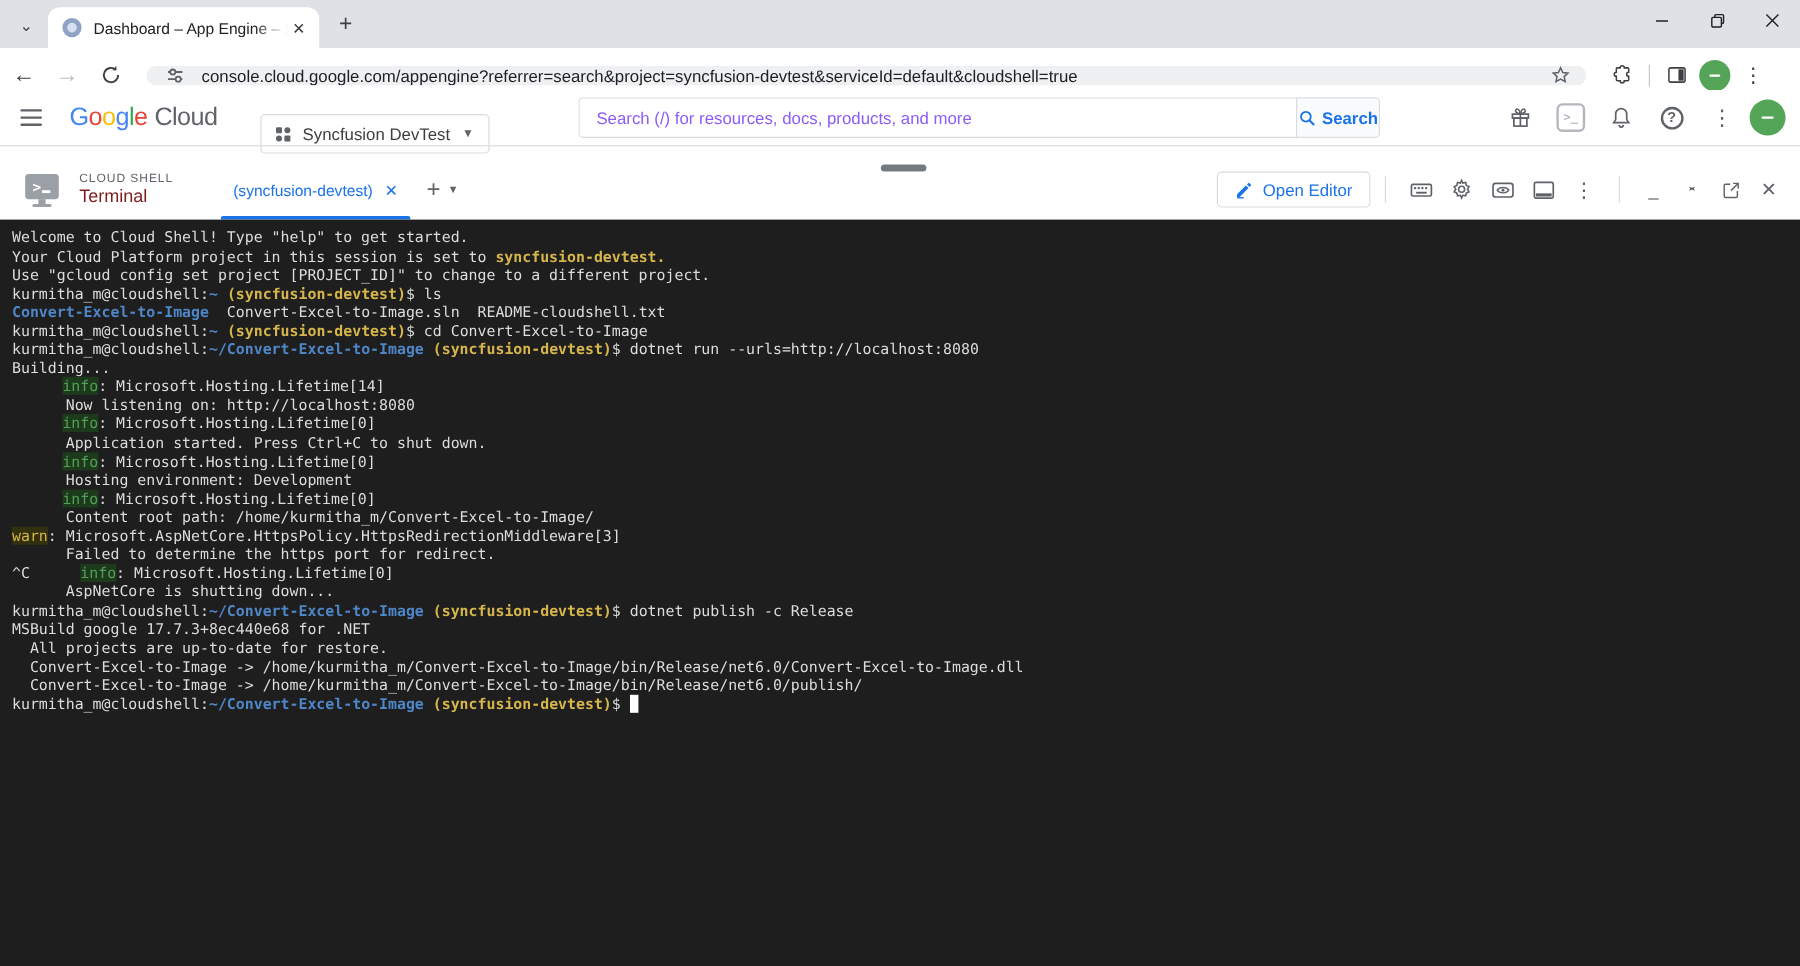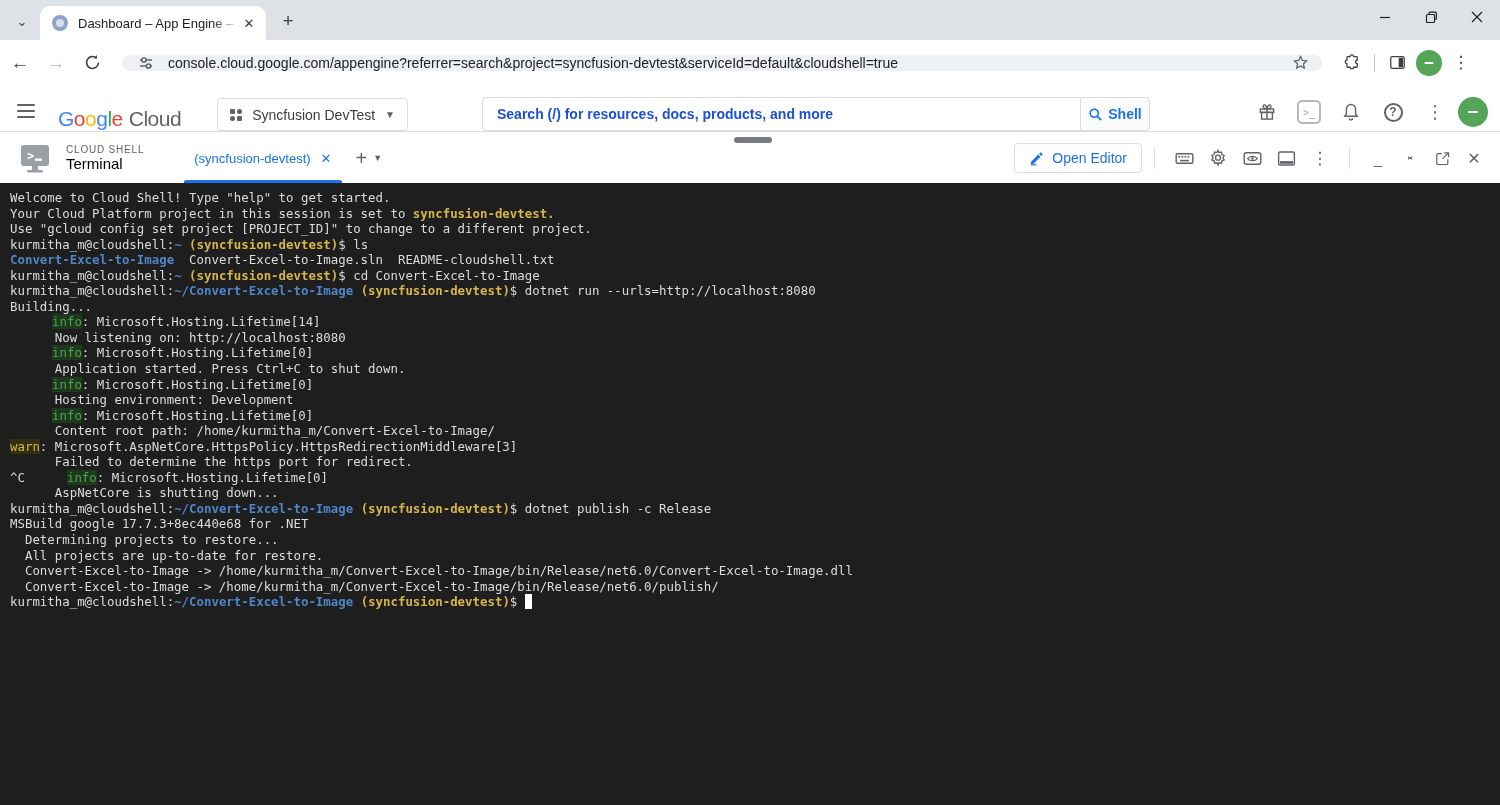--- a/index.html
+++ b/index.html
@@ -27,49 +27,49 @@
   .omnibox { height:16px; flex:1; margin:0 14px 0 14px; max-width:1200px; background:#eef0f2; border-radius:17px; display:flex; align-items:center; padding:0 10px 0 12px; }
   .omnibox-url { flex:1; font-size:14px; color:#202124; white-space:nowrap; overflow:hidden; margin-left:10px; }
   .ob-icon { display:flex; align-items:center; justify-content:center; width:24px; height:24px; color:#5f6368; cursor:pointer; }
   .tb-right { display:flex; align-items:center; margin-right:6px; }
   .tb-icon { width:32px; height:32px; display:flex; align-items:center; justify-content:center; color:#3c4043; cursor:pointer; }
   .v-div { width:1px; height:18px; background:#c6c8cc; margin:0 6px; }
   .avatar { width:26px; height:26px; border-radius:50%; background:#55a559; position:relative; cursor:pointer; }
   .avatar::after { content:""; position:absolute; left:50%; top:50%; width:9px; height:2px; background:#fff; transform:translate(-50%,-50%); border-radius:1px; }
 
   
-  .gcp-header { position:absolute; top:85px; left:0; width:100%; height:47px; background:#fff; border-bottom:1px solid #dadce0; display:flex; align-items:flex-end; }
+  .gcp-header { position:absolute; top:75px; left:0; width:100%; height:47px; background:#fff; border-bottom:1px solid #dadce0; display:flex; align-items:center; }
   .hamburger { width:40px; height:40px; margin-left:6px; display:flex; flex-direction:column; align-items:center; justify-content:center; gap:4px; cursor:pointer; }
   .hamburger span { width:18px; height:2px; background:#5f6368; border-radius:1px; }
   .gcp-logo { display:flex; align-items:baseline; margin-left:12px; font-size:21px; letter-spacing:-0.5px; cursor:pointer; }
   .gcp-logo .cloud { color:#5f6368; margin-left:6px; }
   .project-btn { display:flex; align-items:center; margin-left:36px; height:33px; padding:0 12px; border:1px solid #dadce0; border-radius:4px; cursor:pointer;margin-top:27px; }
   .project-glyph { display:grid; grid-template-columns:5px 5px; grid-gap:2px; margin-right:10px; }
   .project-glyph i { width:5px; height:5px; background:#5f6368; border-radius:1px; }
   .project-glyph i:nth-child(2){ border-radius:50%; }
   .project-glyph i:nth-child(3){ border-radius:50%; }
   .project-name { font-size:14px; color:#3c4043; font-weight:500; }
   .project-caret { margin-left:10px; font-size:10px; color:#5f6368; }
   .gcp-search { display:flex; margin-left:74px; height:34px; }
-  .gcp-search-input { width:598px; height:34px; border:1px solid #dadce0; border-right:none; border-radius:4px 0 0 4px; background:#fff; font-size:14px; color:#1d4ed8; padding:0 14px; display:flex; align-items:center;font-weight:bold; }
+  .gcp-search-input { width:598px; height:34px; border:1px solid #dadce0; border-right:none; border-radius:4px 0 0 4px; background:#fff; font-size:14px; color:#8b5cf6; padding:0 14px; display:flex; align-items:center; }
   .gcp-search-btn { width:70px; height:34px; border:1px solid #dadce0; border-radius:0 4px 4px 0; background:#fafbfc; display:flex; align-items:center; justify-content:center; gap:5px; color:#1a73e8; font-size:14px; font-weight:700; cursor:pointer; }
   .gcp-right { display:flex; align-items:center; margin-left:auto; margin-right:12px; gap:4px; }
   .gcp-icon { width:38px; height:38px; display:flex; align-items:center; justify-content:center; color:#5f6368; cursor:pointer; }
   .shell-activate { width:24px; height:24px; border:2px solid #b4b8bd; border-radius:5px; display:flex; align-items:center; justify-content:center; color:#b4b8bd; font-size:10px; font-weight:700; font-family:"DejaVu Sans Mono", monospace; }
   .help-circle { width:19px; height:19px; border:2px solid #5f6368; border-radius:50%; display:flex; align-items:center; justify-content:center; font-size:12px; font-weight:700; color:#5f6368; }
   .avatar-lg { width:30px; height:30px; border-radius:50%; background:#55a559; position:relative; cursor:pointer; }
   .avatar-lg::after { content:""; position:absolute; left:50%; top:50%; width:10px; height:2px; background:#fff; transform:translate(-50%,-50%); border-radius:1px; }
 
   
   .shell-header { position:absolute; top:133px; left:0; width:100%; height:50px; background:#fff; display:flex; align-items:center; }
   .drag-pill { position:absolute; top:4px; left:734px; width:38px; height:6px; border-radius:3px; background:#757a80; cursor:ns-resize; }
   .shell-icon { margin-left:18px; flex:0 0 34px; }
   .shell-meta { margin-left:14px; display:flex; flex-direction:column; justify-content:center; }
   .shell-label { font-size:10px; color:#5f6368; letter-spacing:0.8px; font-weight:500; }
-  .shell-title { font-size:15px; color:#000000; margin-top:0; }
+  .shell-title { font-size:15px; color:#7f1d1d; margin-top:0; }
   .shell-tab { position:relative; margin-left:40px; height:50px; display:flex; align-items:center; padding:0 10px; cursor:pointer; }
   .shell-tab-label { font-size:13px; color:#1a73e8; }
   .shell-tab-close { margin-left:10px; color:#1a73e8; font-size:13px; cursor:pointer; }
   .shell-tab-underline { position:absolute; left:0; right:0; bottom:0; height:3px; background:#1a73e8; border-radius:2px 2px 0 0; }
   .shell-add { margin-left:14px; font-size:20px; color:#5f6368; cursor:pointer; }
   .shell-add-caret { margin-left:6px; font-size:9px; color:#5f6368; cursor:pointer; }
   .shell-right { display:flex; align-items:center; margin-left:auto; margin-right:10px; }
   .open-editor-btn { display:flex; align-items:center; gap:8px; height:30px; padding:0 14px; border:1px solid #dadce0; border-radius:4px; color:#1a73e8; font-size:14px; font-weight:500; cursor:pointer; }
   .sh-div { width:1px; height:22px; background:#dadce0; margin:0 12px; }
   .sh-icon { width:34px; height:30px; display:flex; align-items:center; justify-content:center; color:#5f6368; cursor:pointer; }
@@ -193,21 +193,21 @@
       <span class="project-name">Syncfusion DevTest</span>
       <span class="project-caret">▼</span>
     </div>
     <div class="gcp-search">
       <div class="gcp-search-input">Search (/) for resources, docs, products, and more</div>
       <div class="gcp-search-btn">
         <svg width="15" height="15" viewBox="0 0 24 24">
             <circle cx="10" cy="10" r="6.5" fill="none" stroke="#1a73e8" stroke-width="2.4"></circle>
             <line x1="15" y1="15" x2="21" y2="21" stroke="#1a73e8" stroke-width="2.8"></line>
           </svg>
-        <span>Shell</span>
+        <span>Search</span>
       </div>
     </div>
     <div class="gcp-right">
       <div class="gcp-icon">
         <svg width="20" height="20" viewBox="0 0 24 24">
             <rect x="4" y="8.5" width="16" height="4" fill="none" stroke="#5f6368" stroke-width="1.7"></rect>
             <rect x="5.5" y="12.5" width="13" height="8" fill="none" stroke="#5f6368" stroke-width="1.7"></rect>
             <line x1="12" y1="8.5" x2="12" y2="20.5" stroke="#5f6368" stroke-width="1.7"></line>
             <path d="M12 8 c-4 0 -5.5 -2 -4.5 -3.8 c1 -1.7 3.5 -0.8 4.5 3.8 z" fill="none" stroke="#5f6368" stroke-width="1.6"></path>
             <path d="M12 8 c4 0 5.5 -2 4.5 -3.8 c-1 -1.7 -3.5 -0.8 -4.5 3.8 z" fill="none" stroke="#5f6368" stroke-width="1.6"></path>
@@ -334,20 +334,19 @@
       <div class="line"><span class="info">info</span><span class="fg">: Microsoft.Hosting.Lifetime[0]</span></div>
       <div class="line"><span class="fg">      Hosting environment: Development</span></div>
       <div class="line"><span class="info">info</span><span class="fg">: Microsoft.Hosting.Lifetime[0]</span></div>
       <div class="line"><span class="fg">      Content root path: /home/kurmitha_m/Convert-Excel-to-Image/</span></div>
       <div class="line"><span class="warn">warn</span><span class="fg">: Microsoft.AspNetCore.HttpsPolicy.HttpsRedirectionMiddleware[3]</span></div>
       <div class="line"><span class="fg">      Failed to determine the https port for redirect.</span></div>
       <div class="line"><span class="fg">^C</span><span class="info">info</span><span class="fg">: Microsoft.Hosting.Lifetime[0]</span></div>
       <div class="line"><span class="fg">      AspNetCore is shutting down...</span></div>
       <div class="line"><span class="fg">kurmitha_m@cloudshell:</span><span class="blue">~/Convert-Excel-to-Image</span><span class="fg"> </span><span class="yellow">(syncfusion-devtest)</span><span class="fg">$ dotnet publish -c Release</span></div>
       <div class="line"><span class="fg">MSBuild google 17.7.3+8ec440e68 for .NET</span></div>
-      <div class="line"><span class="fg">  Determining projects to restore...</span></div>
       <div class="line"><span class="fg">  All projects are up-to-date for restore.</span></div>
       <div class="line"><span class="fg">  Convert-Excel-to-Image -&gt; /home/kurmitha_m/Convert-Excel-to-Image/bin/Release/net6.0/Convert-Excel-to-Image.dll</span></div>
       <div class="line"><span class="fg">  Convert-Excel-to-Image -&gt; /home/kurmitha_m/Convert-Excel-to-Image/bin/Release/net6.0/publish/</span></div>
       <div class="line"><span class="fg">kurmitha_m@cloudshell:</span><span class="blue">~/Convert-Excel-to-Image</span><span class="fg"> </span><span class="yellow">(syncfusion-devtest)</span><span class="fg">$ </span><span class="cursor"> </span></div>
     </div>
 
 </div>
 
 </body></html>

